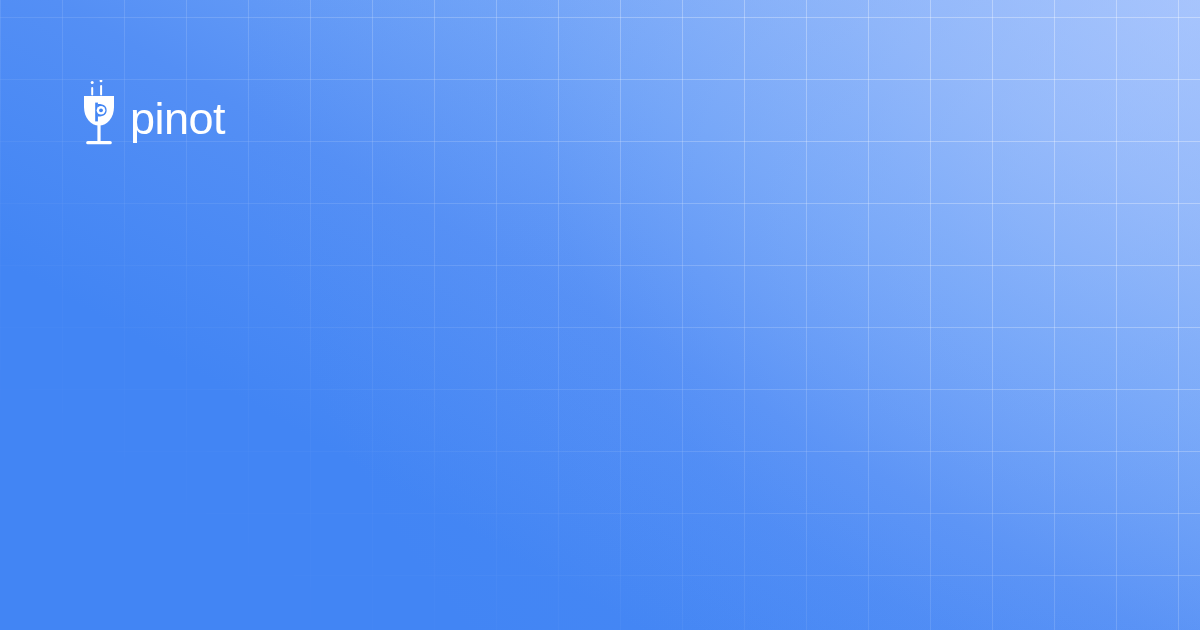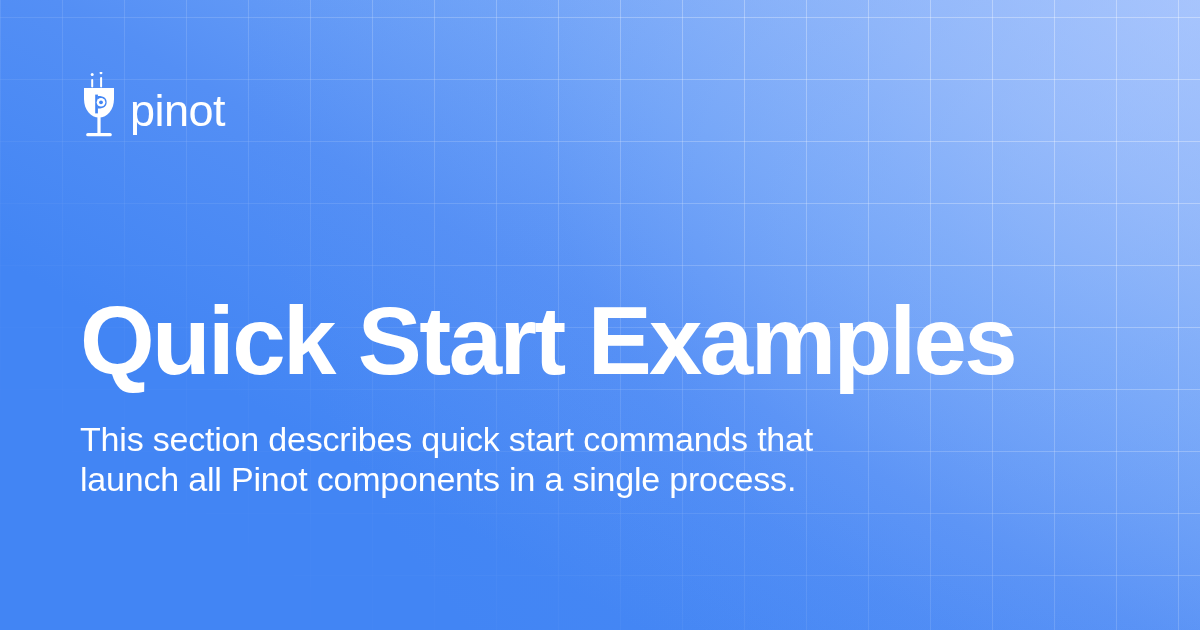--- a/index.html
+++ b/index.html
@@ -72,21 +72,21 @@
   .content {
     position:absolute;
     inset:0;
     z-index:5;
   }
 
   
   .brand {
     position:absolute;
     left:80px;
-    top:72px;
+    top:80px;
     display:flex;
     align-items:center;
     gap:12px;
   }
   .brand-mark {
     width:38px;
     height:70px;
     display:block;
     flex:none;
   }
@@ -153,19 +153,15 @@
 
           <path d="M15.2 22.6 H17.9 V41.4 H15.2 Z" fill="#4285f4"></path>
           <path d="M17.9 24.0 C24.6 24.0 26.6 26.6 26.6 30.3 C26.6 34.0 24.6 36.6 17.9 36.6 Z" fill="#4285f4"></path>
           <circle cx="21.0" cy="30.3" r="4.3" fill="#ffffff"></circle>
           <circle cx="21.0" cy="30.3" r="1.9" fill="#4285f4"></circle>
         </svg>
       </span>
       <span class="brand-name">pinot</span>
     </div>
 
-    <div class="headline">
-      <h1 class="title">Quick Start Examples</h1>
-      <p class="subtitle">This section describes quick start commands that launch all Pinot components in a single process.</p>
-    </div>
 
   </div>
 </div>
 
 </body></html>

